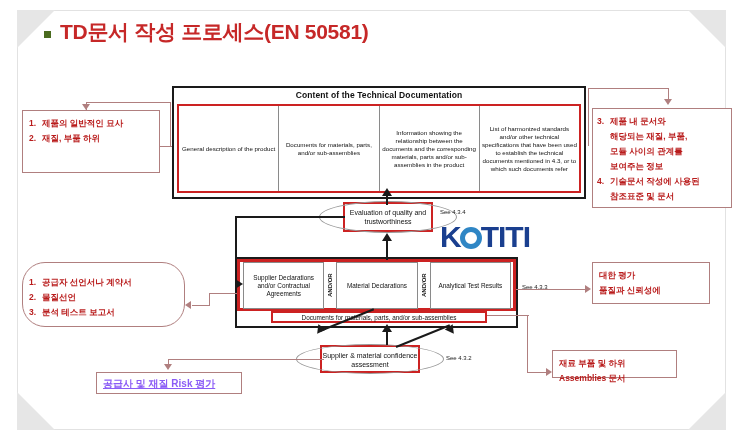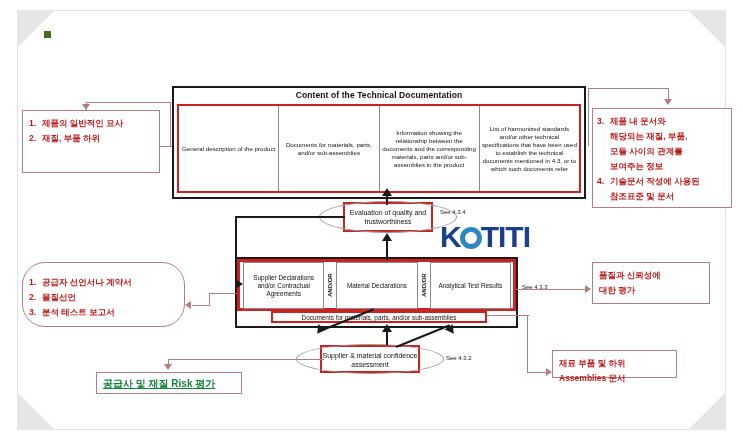--- a/index.html
+++ b/index.html
@@ -220,21 +220,21 @@
     font-size: 8.5px;
     line-height: 15px;
     white-space: nowrap;
   }
   #anno-left-top   { left: 22px;  top: 110px; width: 138px; height: 63px; padding: 5px 6px; }
   #anno-right-top  { left: 592px; top: 108px; width: 140px; height: 100px; padding: 5px 4px; }
   #anno-left-mid   { left: 22px;  top: 262px; width: 163px; height: 65px; padding: 12px 6px; border-radius: 23px; }
   #anno-right-mid  { left: 592px; top: 262px; width: 118px; height: 42px; padding: 5px 6px; }
   #anno-right-bot  { left: 552px; top: 350px; width: 125px; height: 28px; padding: 5px 6px; }
   #anno-left-bot   { left: 96px;  top: 372px; width: 146px; height: 22px;
-                     padding: 2px 6px; color: #15803d; border-color: #b07f7f; }
+                     padding: 2px 6px; color: #8b5cf6; border-color: #b07f7f; }
   #anno-left-bot .line { text-decoration: underline; font-size: 10px; line-height: 17px; }
   .anno .num { display: inline-block; width: 13px; }
   .anno .indent { padding-left: 13px; }
   .anno .underline { text-decoration: underline; }
 
   
   .ln { position: absolute; background: #b07f7f; }
   .lnh { height: 1px; }
   .lnv { width: 1px; }
   .ln-blk { position: absolute; background: #1a1a1a; }
@@ -285,20 +285,21 @@
 
 <div id="slide">
 
   <div class="slide-frame"></div>
   <div class="corner tl"></div>
   <div class="corner tr"></div>
   <div class="corner bl"></div>
   <div class="corner br"></div>
 
   <div class="title-bullet"></div>
+  <div class="slide-title">TD문서 작성 프로세스(EN 50581)</div>
 
   <div class="tdoc-outer">
     <div class="tdoc-header">Content of the Technical Documentation</div>
     <div class="tdoc-row">
       <div class="tdoc-cell">
           <span>General description of the product</span>
         </div>
       <div class="tdoc-cell">
           <span>Documents for materials, parts, and/or sub-assemblies</span>
         </div>
@@ -400,22 +401,22 @@
     <div class="line indent"><span>참조표준 및 문서</span></div>
   </div>
 
   <div class="anno" id="anno-left-mid">
     <div class="line"><span class="num">1.</span><span>공급자 선언서나 계약서</span></div>
     <div class="line"><span class="num">2.</span><span>물질선언</span></div>
     <div class="line"><span class="num">3.</span><span>분석 테스트 보고서</span></div>
   </div>
 
   <div class="anno" id="anno-right-mid">
+    <div class="line">대한 평가</div>
     <div class="line">품질과 신뢰성에</div>
-    <div class="line">대한 평가</div>
   </div>
 
   <div class="anno" id="anno-right-bot">
     <div class="line">재료 부품 및 하위</div>
     <div class="line">Assemblies 문서</div>
   </div>
 
   <div class="anno" id="anno-left-bot">
     <div class="line">공급사 및 재질 Risk 평가</div>
   </div>

